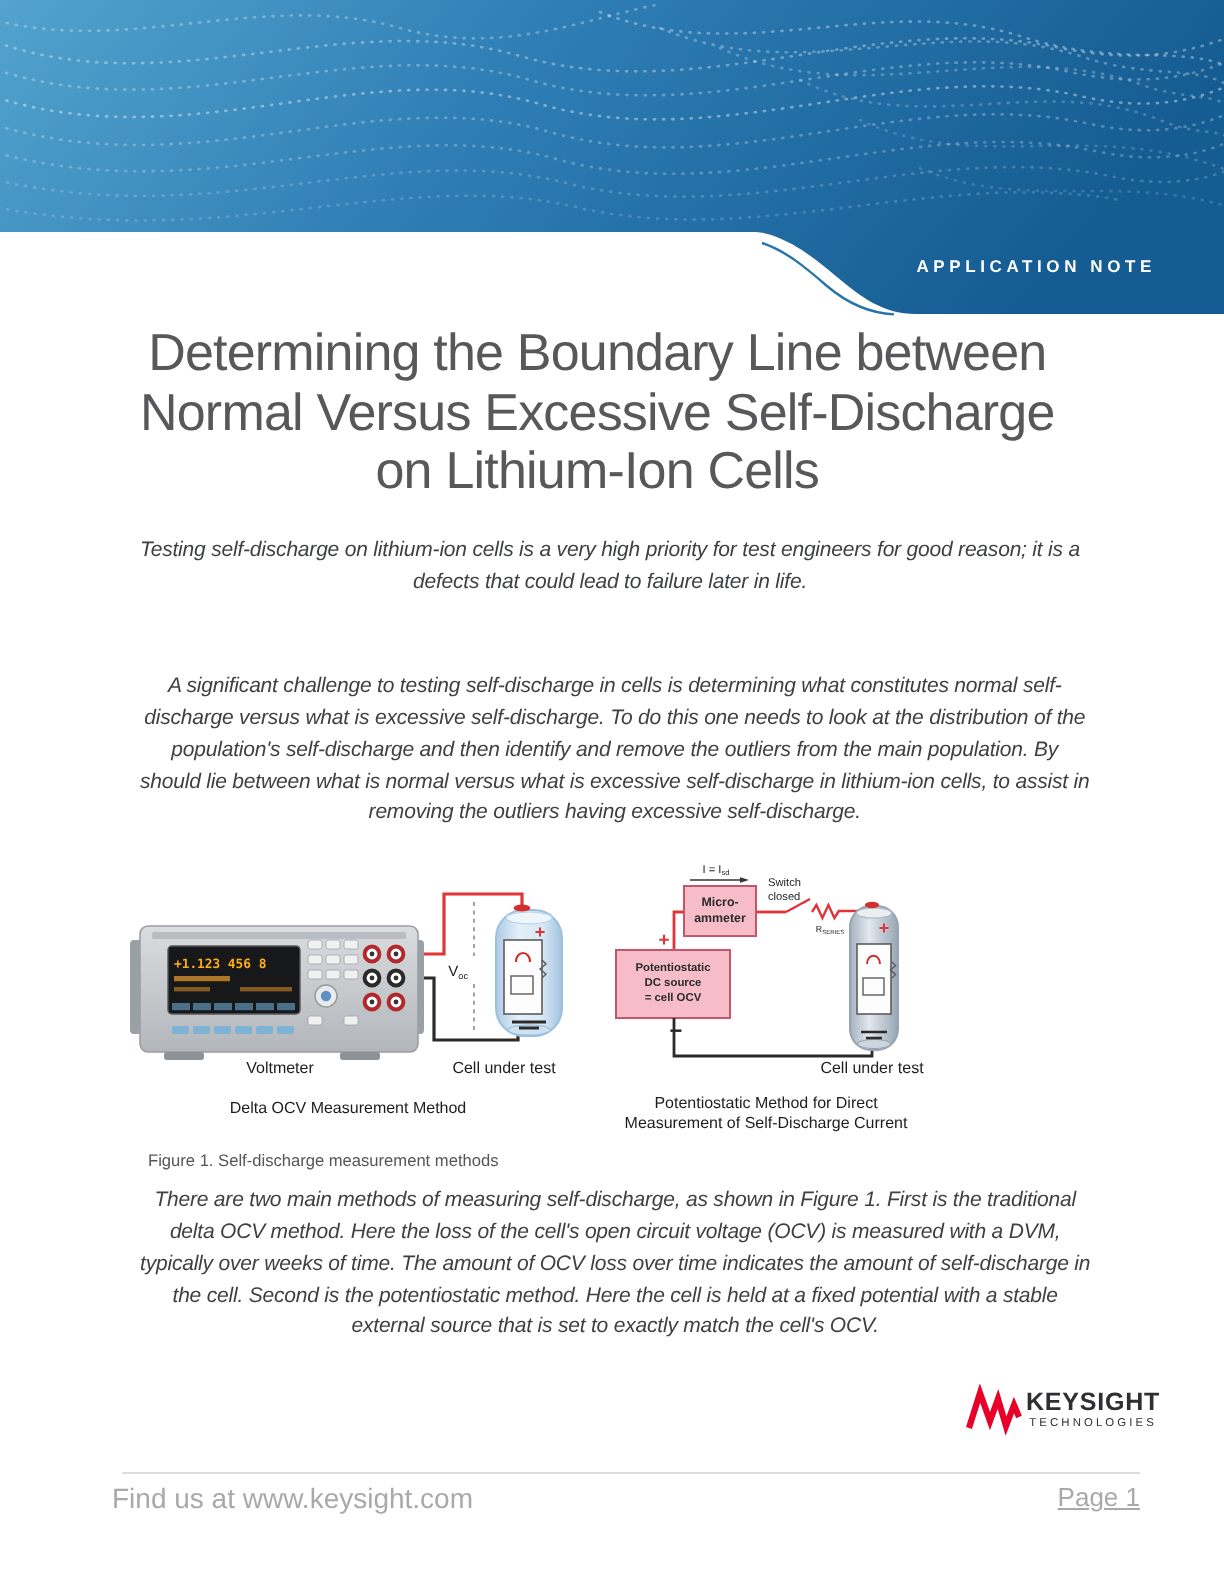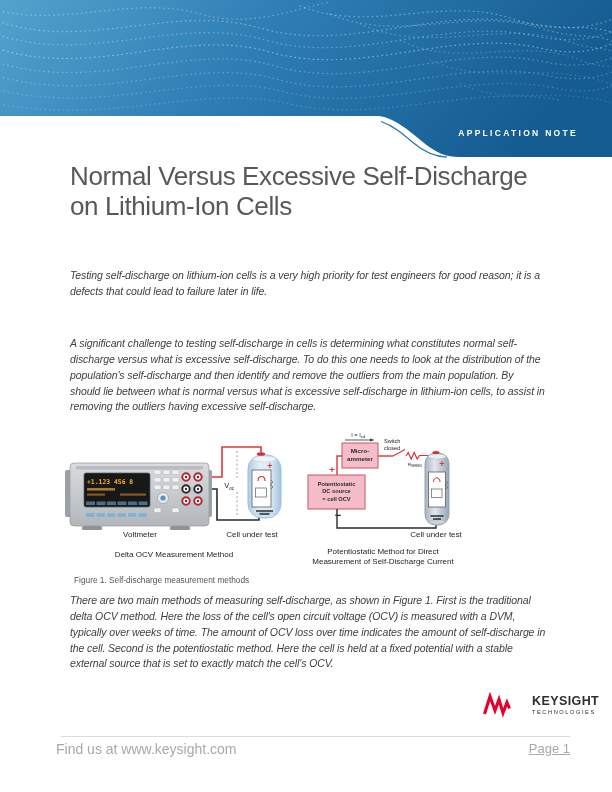--- a/index.html
+++ b/index.html
@@ -1,17 +1,17 @@
 <!DOCTYPE html>
 <html><head>
 <meta charset="utf-8">
 <style>
   html,body{margin:0;padding:0;background:#ffffff;}
   .page{position:relative;width:612px;height:792px;background:#ffffff;overflow:hidden;
-        font-family:"Liberation Sans",sans-serif;}
+        font-family:"Liberation Sans",sans-serif;text-align:center;}
 
   
   .banner{position:absolute;top:0;left:0;width:612px;height:158px;}
   .app-note{position:absolute;top:128px;right:34px;color:#ffffff;font-size:8.5px;
             font-weight:600;letter-spacing:2.3px;white-space:nowrap;}
 
   
   .title{position:absolute;left:70px;top:162px;color:#58585b;font-size:26px;
          line-height:29.5px;letter-spacing:-0.4px;font-weight:400;}
   .title .line{white-space:nowrap;}
@@ -26,21 +26,21 @@
 
   
   .figure-wrap{position:absolute;left:62px;top:428px;width:505px;height:142px;}
   .figure-wrap svg{display:block;}
   .fig-caption{position:absolute;left:74px;top:575px;color:#565656;font-size:8.3px;
                white-space:nowrap;}
   svg text{font-family:"Liberation Sans",sans-serif;}
   .dmm-reading{font-family:"DejaVu Sans Mono",monospace;font-weight:bold;}
 
   
-  .logo{position:absolute;left:483px;top:692px;display:flex;align-items:flex-start;gap:21px;}
+  .logo{position:absolute;left:483px;top:692px;display:flex;align-items:flex-start;gap:2px;}
   .logo-text{display:flex;flex-direction:column;margin-top:3px;}
   .logo-brand{font-size:12.5px;font-weight:bold;color:#2e2e33;letter-spacing:0.4px;line-height:13px;}
   .logo-sub{font-size:5.7px;color:#2e2e33;letter-spacing:1.55px;line-height:8px;}
 
   
   .footer-rule{position:absolute;left:61px;top:736px;width:509px;height:1px;background:#dcdcdc;}
   .footer-left{position:absolute;left:56px;top:741px;font-size:14px;color:#a9a9a9;}
   .footer-right{position:absolute;top:741px;right:42px;font-size:13px;color:#a9a9a9;text-decoration:underline;}
 </style>
 </head>
@@ -73,20 +73,21 @@
         <path opacity="0.22" d="M400,40 C460,70 520,36 580,60 C598,68 610,64 616,70"></path>
         <path opacity="0.18" d="M430,60 C490,88 545,58 616,86"></path>
         <path opacity="0.30" d="M-10,8 C60,30 130,-6 200,14 C250,28 290,10 330,2"></path>
         <path opacity="0.15" d="M460,84 C510,106 560,86 616,104"></path>
       </g>
     </svg>
     <div class="app-note">APPLICATION NOTE</div>
   </div>
 
   <div class="title">
+    <div class="line">Determining the Boundary Line between</div>
     <div class="line">Normal Versus Excessive Self-Discharge</div>
     <div class="line">on Lithium-Ion Cells</div>
   </div>
 
   <div class="para para-1">
     <div class="line">Testing self-discharge on lithium-ion cells is a very high priority for test engineers for good reason; it is a</div>
     <div class="line">defects that could lead to failure later in life.</div>
   </div>
 
   <div class="para para-2">

